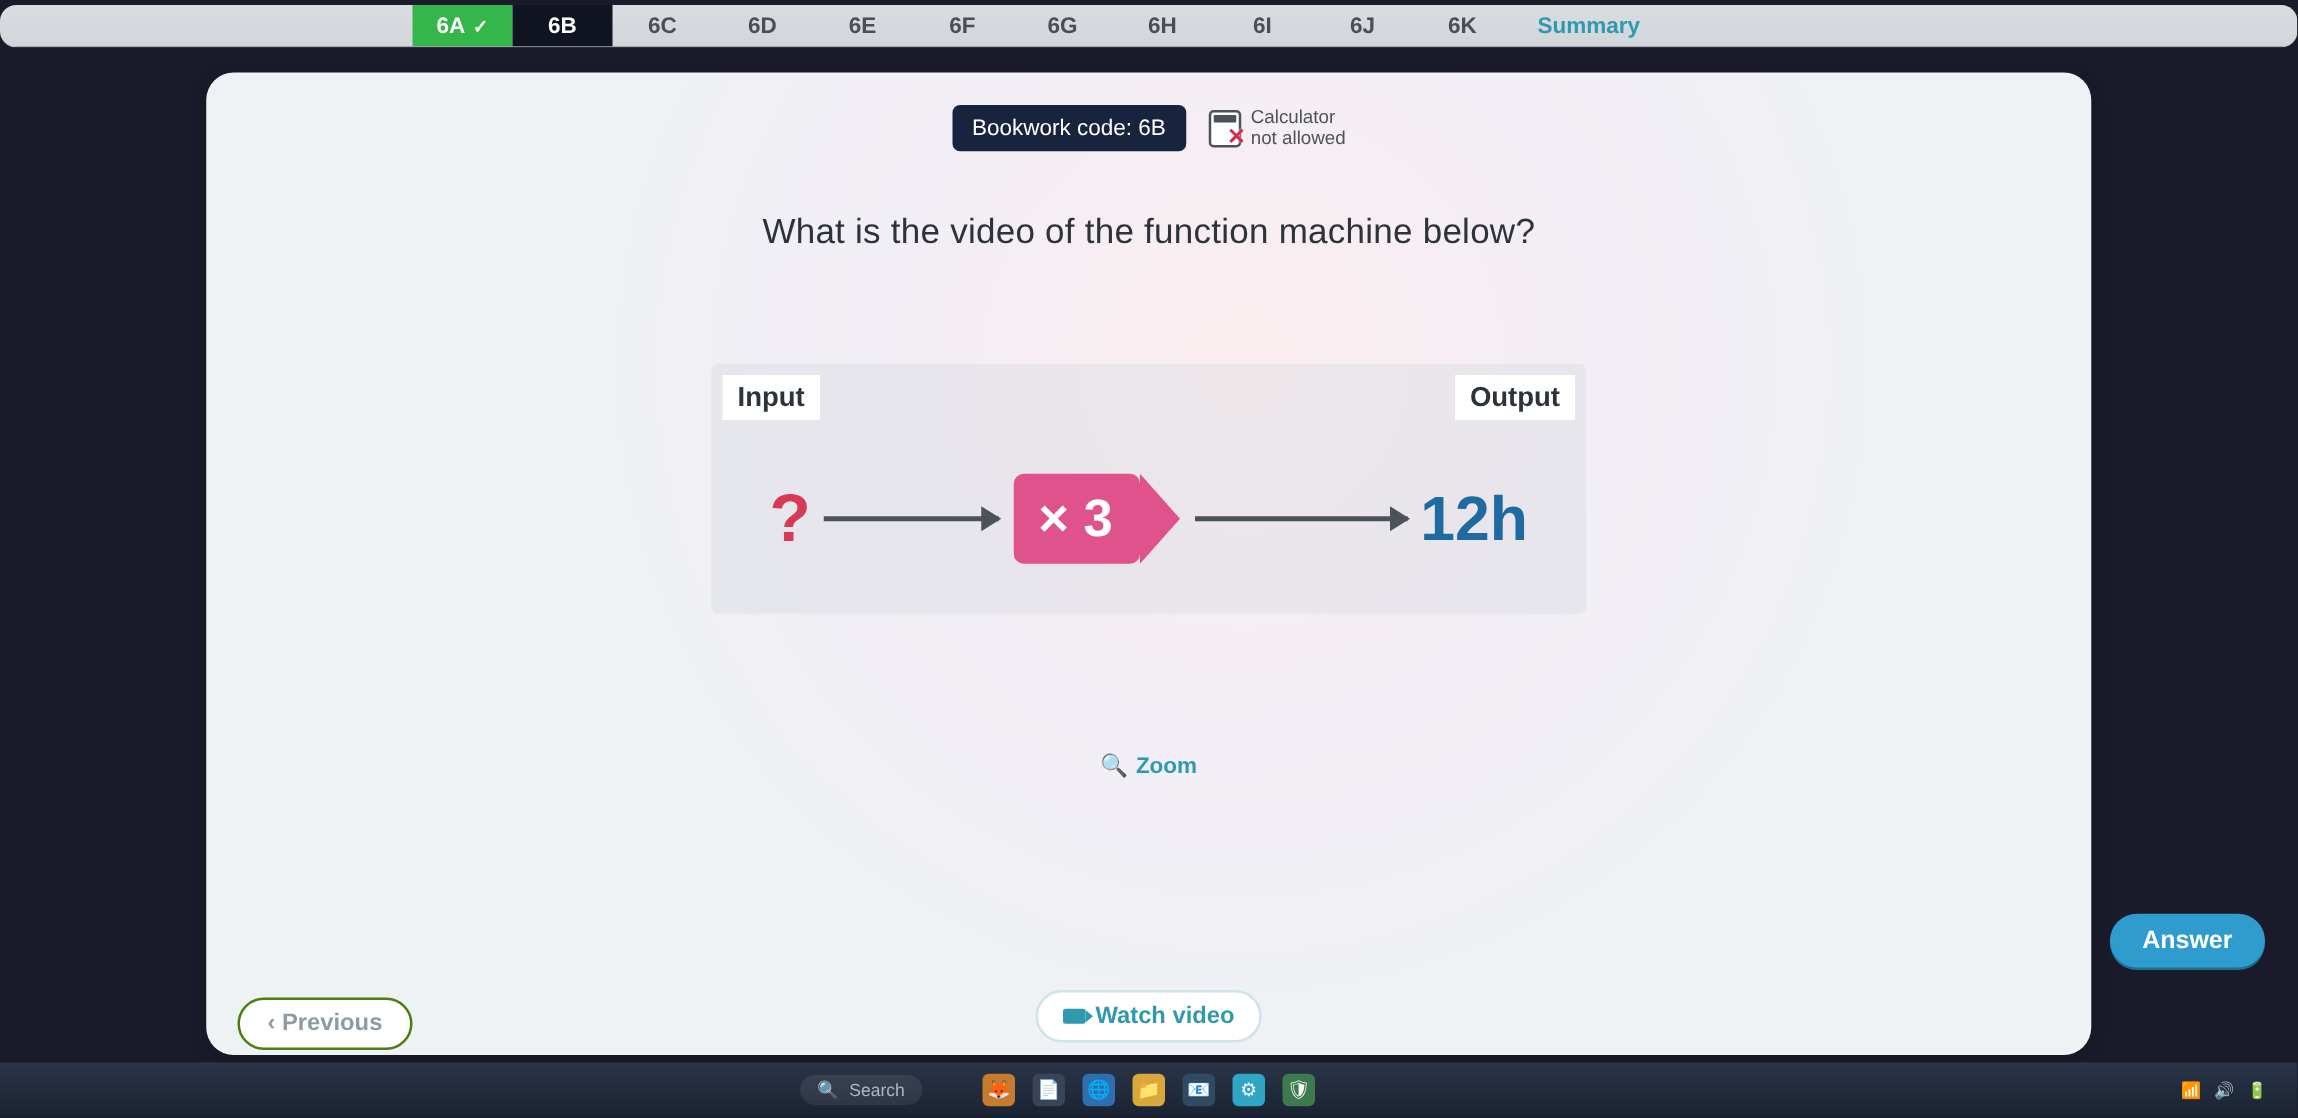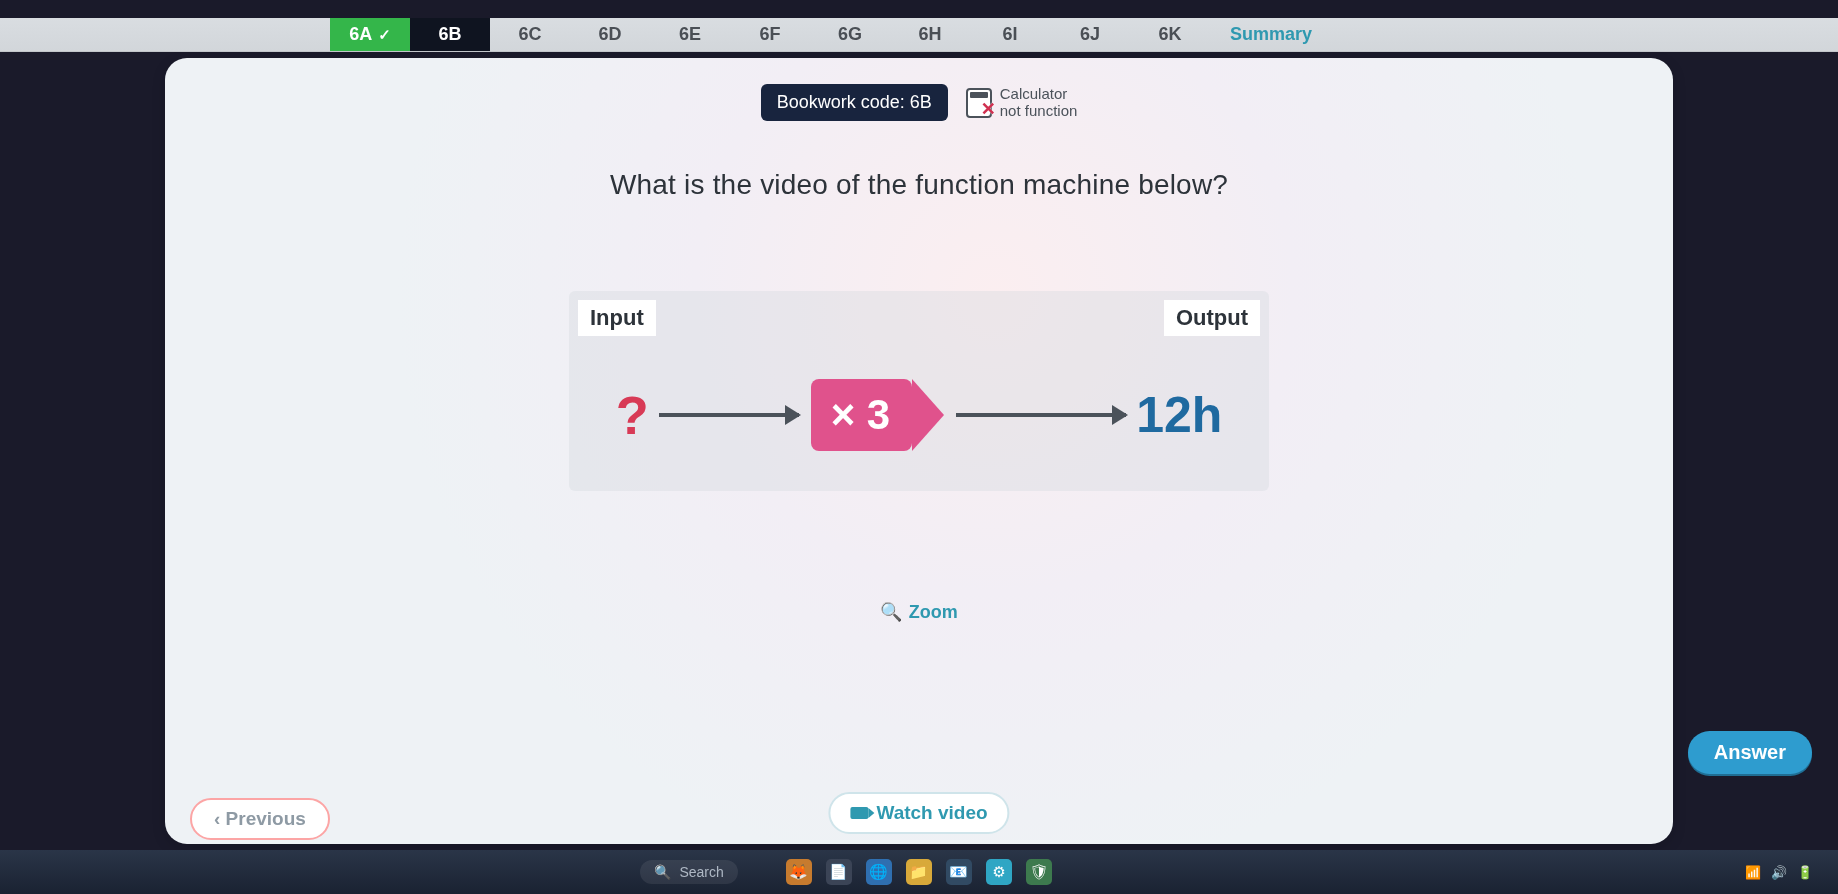--- a/index.html
+++ b/index.html
@@ -2,23 +2,23 @@
 <html><head>
 <meta charset="utf-8">
 <style>
   * { box-sizing: border-box; margin: 0; padding: 0; }
   html, body { width: 1838px; height: 894px; font-family: -apple-system, BlinkMacSystemFont, "Segoe UI", Arial, sans-serif; overflow: hidden; }
   body { background: #1a1a2a; }
 
   .app-shell { position: relative; width: 100%; height: 100%; }
 
   
-  .tab-strip { position: absolute; top: 18px; left: 0; right: 0; height: 34px;
+  .tab-strip { position: absolute; top: 4px; left: 0; right: 0; height: 34px;
     display: flex; align-items: stretch; background: linear-gradient(#d9dde1, #d2d6da);
-    padding-left: 330px; border-bottom: 1px solid #c2c6ca; z-index: 5; }
+    padding-left: 330px; border-bottom: 1px solid #c2c6ca; z-index: 5; border-radius: 13px; }
   .tab { display: flex; align-items: center; justify-content: center;
     width: 80px; font-size: 18px; font-weight: 600; color: #4a4f55;
     cursor: pointer; user-select: none; }
   .tab.done { background: #34b64a; color: #fff; }
   .tab.done .check { margin-left: 6px; font-size: 15px; }
   .tab.active { background: #0f1420; color: #fff; }
   .tab.summary { width: auto; padding: 0 20px; color: #2f99b0; }
 
   
   .card { position: absolute; left: 165px; right: 165px; top: 58px; bottom: 50px;
@@ -74,21 +74,21 @@
     bottom: 60px; background: #ffffff; border: 2px solid #cfe4ea; color: #2f99b0;
     padding: 8px 20px; border-radius: 28px; font-size: 19px; font-weight: 600;
     display: flex; align-items: center; gap: 8px; cursor: pointer; }
   .cam-icon { width: 18px; height: 12px; background: #2f99b0; border-radius: 2px;
     position: relative; display: inline-block; }
   .cam-icon::after { content: ""; position: absolute; right: -6px; top: 1px;
     border-left: 6px solid #2f99b0; border-top: 5px solid transparent;
     border-bottom: 5px solid transparent; }
 
   .prev-btn { position: absolute; left: 190px; bottom: 54px; background: #fff;
-    border: 2px solid #fca5a5; color: #8e9aa4; padding: 8px 22px; border-radius: 28px;
+    border: 2px solid #4d7c0f; color: #8e9aa4; padding: 8px 22px; border-radius: 28px;
     font-size: 19px; font-weight: 600; cursor: pointer; }
   .answer-btn { position: absolute; right: 26px; bottom: 120px; background: #2e9ccf;
     color: #fff; padding: 10px 26px; border-radius: 26px; font-size: 20px;
     font-weight: 700; cursor: pointer; box-shadow: 0 2px 0 #1f6e94; }
 
   
   .taskbar { position: absolute; left: 0; right: 0; bottom: 0; height: 44px;
     background: linear-gradient(#2a3548, #1a2232); display: flex; align-items: center;
     justify-content: center; gap: 14px; }
   .search-pill { position: absolute; left: 640px; display: flex; align-items: center;
@@ -150,21 +150,21 @@
       <div class="bookwork-pill">
         <span>Bookwork code: </span><span>6B</span>
       </div>
       <div class="calc-group">
         <div class="calc-icon">
           <div class="screen"></div>
           <span class="cross">✕</span>
         </div>
         <div class="calc-text">
           <span>Calculator</span>
-          <span>not function</span>
+          <span>not allowed</span>
         </div>
       </div>
     </div>
 
     <div class="question">What is the video of the function machine below?</div>
 
     <div class="machine">
       <div class="label-box label-input">Input</div>
       <div class="label-box label-output">Output</div>
 

